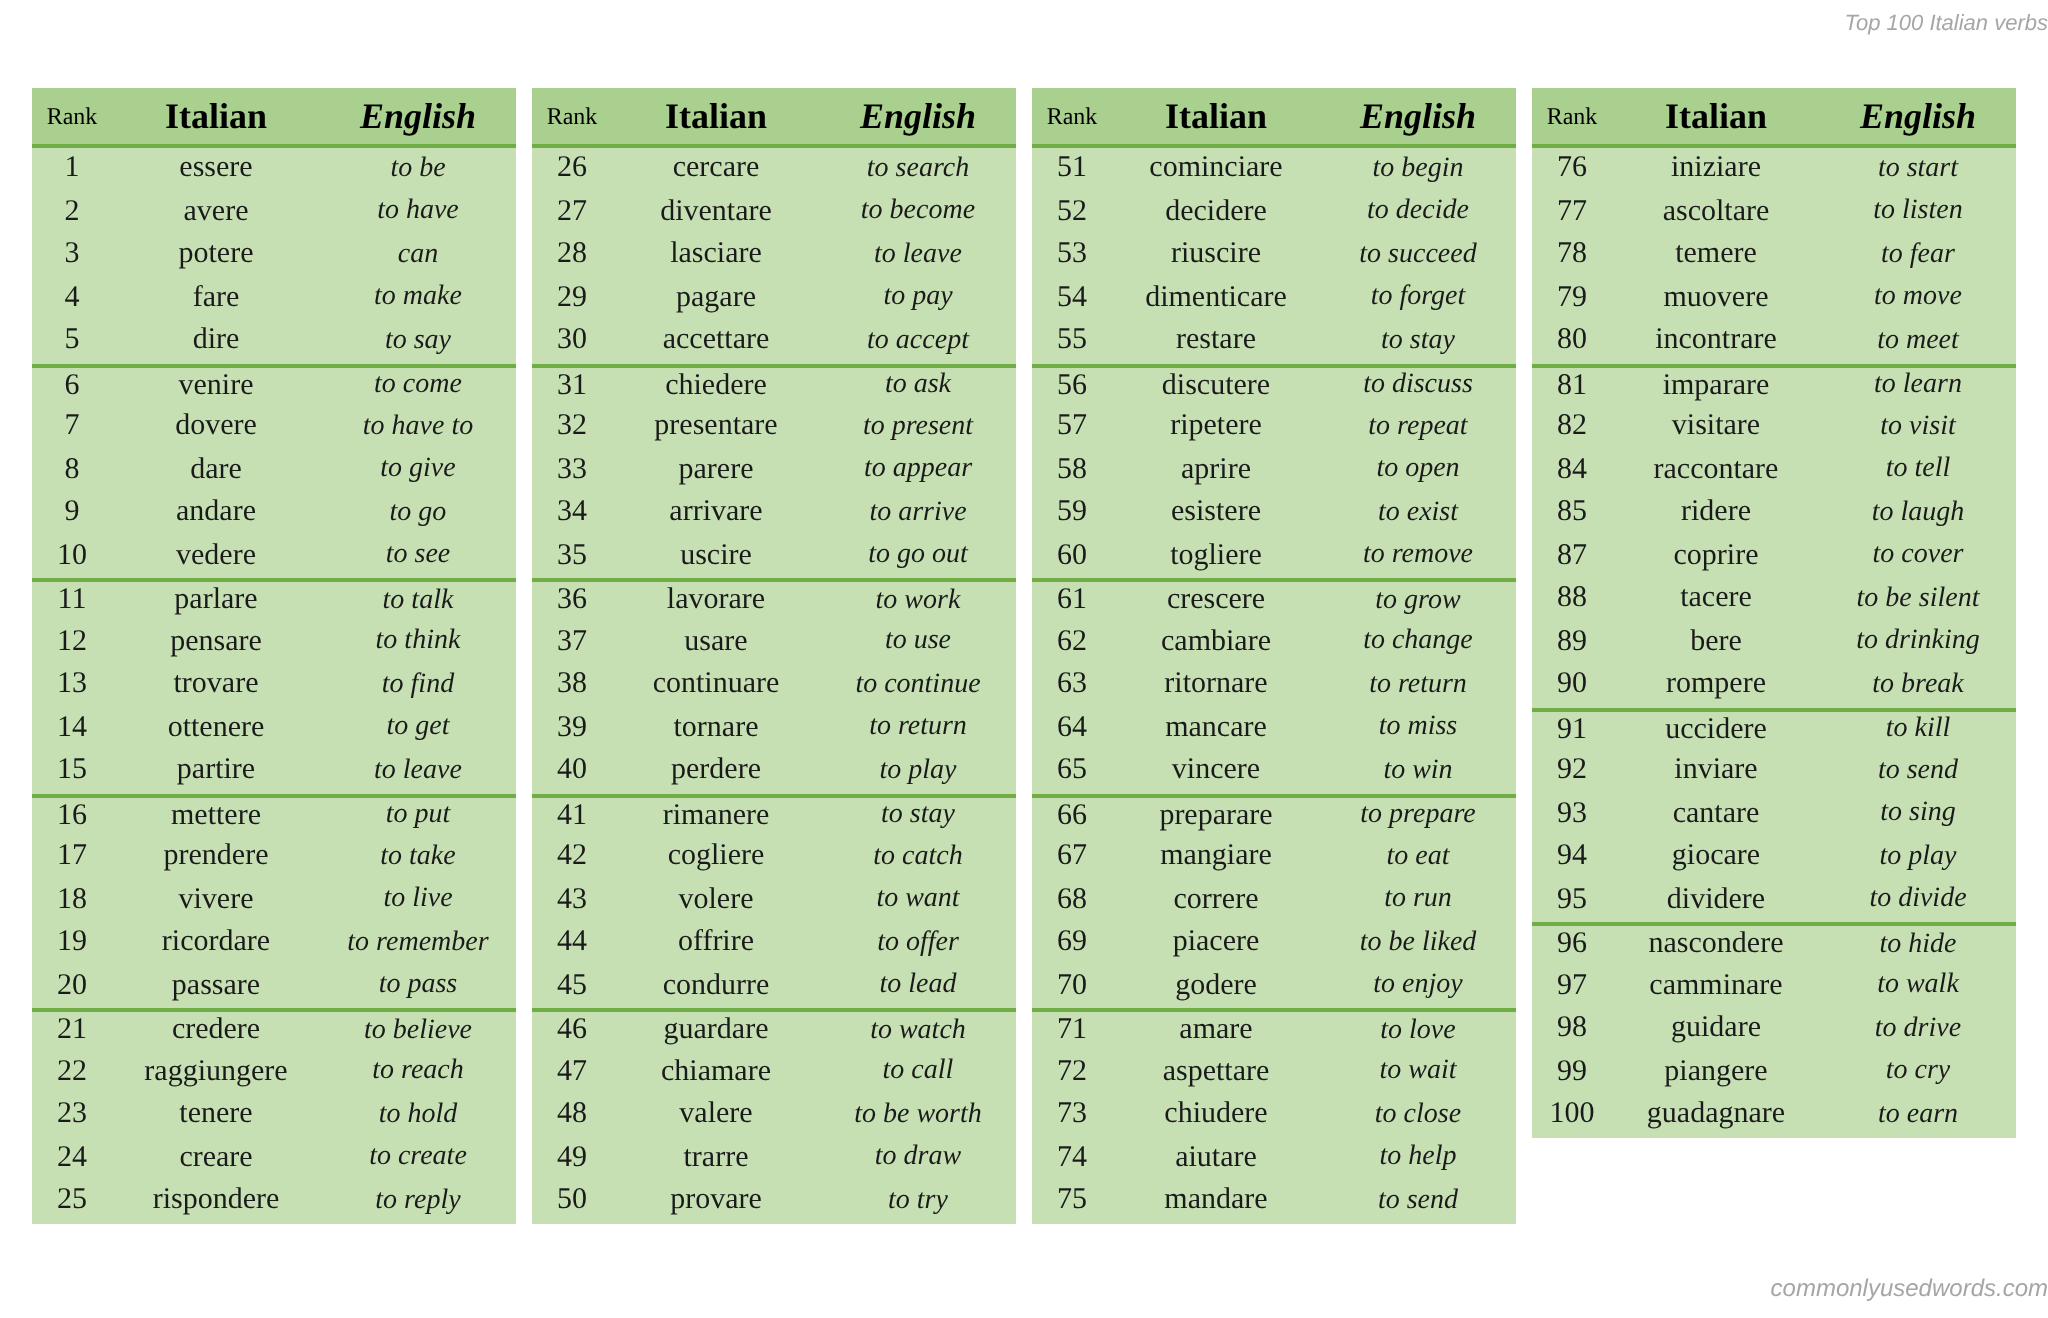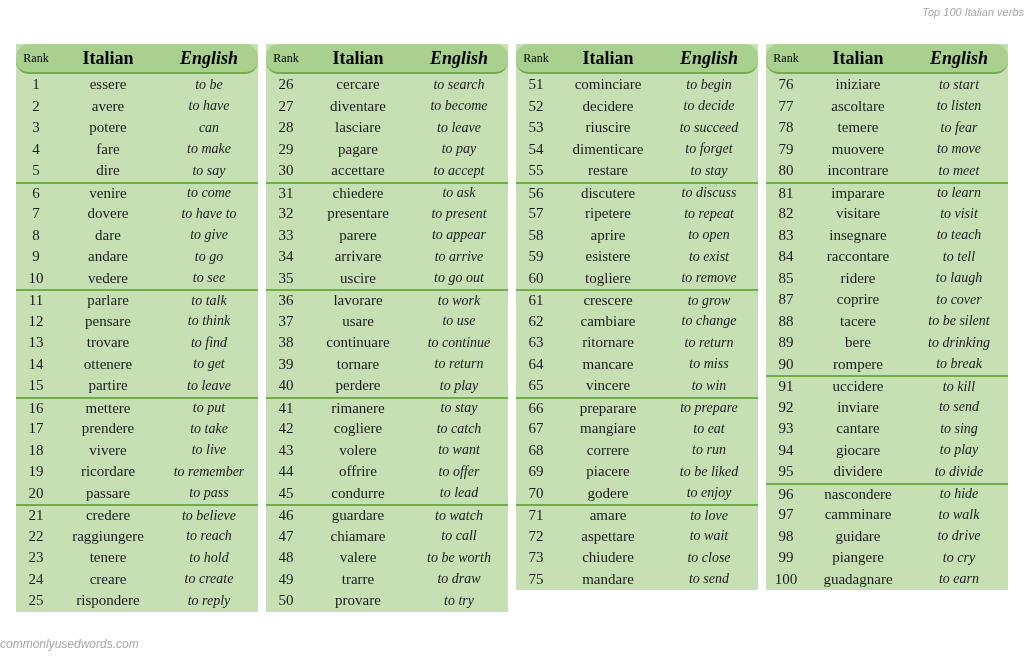--- a/index.html
+++ b/index.html
@@ -1,21 +1,21 @@
 <!DOCTYPE html>
 <html><head>
 <meta charset="utf-8">
 <style>
   html,body{margin:0;padding:0;background:#ffffff;}
   body{width:1024px;height:659px;position:relative;overflow:hidden;font-family:"Liberation Serif","DejaVu Serif",serif;}
   .title{position:absolute;top:6px;left:0;width:1024px;text-align:right;font-family:"Liberation Sans","DejaVu Sans",sans-serif;font-style:italic;font-size:11px;color:#a6a6a6;}
-  .footer{position:absolute;top:637px;left:0;width:1024px;text-align:left;font-family:"Liberation Sans","DejaVu Sans",sans-serif;font-style:italic;font-size:12px;color:#a6a6a6;}
+  .footer{position:absolute;top:637px;left:0;width:1024px;text-align:right;font-family:"Liberation Sans","DejaVu Sans",sans-serif;font-style:italic;font-size:12px;color:#a6a6a6;}
   .tables{position:absolute;top:44px;left:16px;}
   .tbl{position:absolute;top:0;width:242px;background:#c6e0b4;}
-  .hdr{display:flex;height:28px;align-items:center;background:#a9d08e;border-bottom:2px solid #70ad47;border-radius:13px;}
+  .hdr{display:flex;height:28px;align-items:center;background:#a9d08e;border-bottom:2px solid #70ad47;}
   .hdr .c-rank{font-size:12px;}
   .hdr .c-it,.hdr .c-en{font-weight:bold;font-size:18px;}
   .row{display:flex;height:21.5px;align-items:center;font-size:15px;color:#1a1a1a;}
   .row.sep{border-top:2px solid #70ad47;height:19.5px;}
   .c-rank{width:40px;text-align:center;}
   .c-it{width:104px;text-align:center;}
   .c-en{width:98px;text-align:center;font-style:italic;font-size:14px;}
 </style>
 </head>
 <body>
@@ -402,20 +402,25 @@
         <span class="c-rank">72</span>
         <span class="c-it">aspettare</span>
         <span class="c-en">to wait</span>
       </div>
       <div class="row">
         <span class="c-rank">73</span>
         <span class="c-it">chiudere</span>
         <span class="c-en">to close</span>
       </div>
       <div class="row">
+        <span class="c-rank">74</span>
+        <span class="c-it">aiutare</span>
+        <span class="c-en">to help</span>
+      </div>
+      <div class="row">
         <span class="c-rank">75</span>
         <span class="c-it">mandare</span>
         <span class="c-en">to send</span>
       </div>
     </div>
     <div class="tbl" style="left: 750px;">
       <div class="hdr">
         <span class="c-rank">Rank</span>
         <span class="c-it">Italian</span>
         <span class="c-en">English</span>
@@ -449,25 +454,20 @@
         <span class="c-rank">81</span>
         <span class="c-it">imparare</span>
         <span class="c-en">to learn</span>
       </div>
       <div class="row">
         <span class="c-rank">82</span>
         <span class="c-it">visitare</span>
         <span class="c-en">to visit</span>
       </div>
       <div class="row">
-        <span class="c-rank">83</span>
-        <span class="c-it">insegnare</span>
-        <span class="c-en">to teach</span>
-      </div>
-      <div class="row">
         <span class="c-rank">84</span>
         <span class="c-it">raccontare</span>
         <span class="c-en">to tell</span>
       </div>
       <div class="row">
         <span class="c-rank">85</span>
         <span class="c-it">ridere</span>
         <span class="c-en">to laugh</span>
       </div>
       <div class="row">

